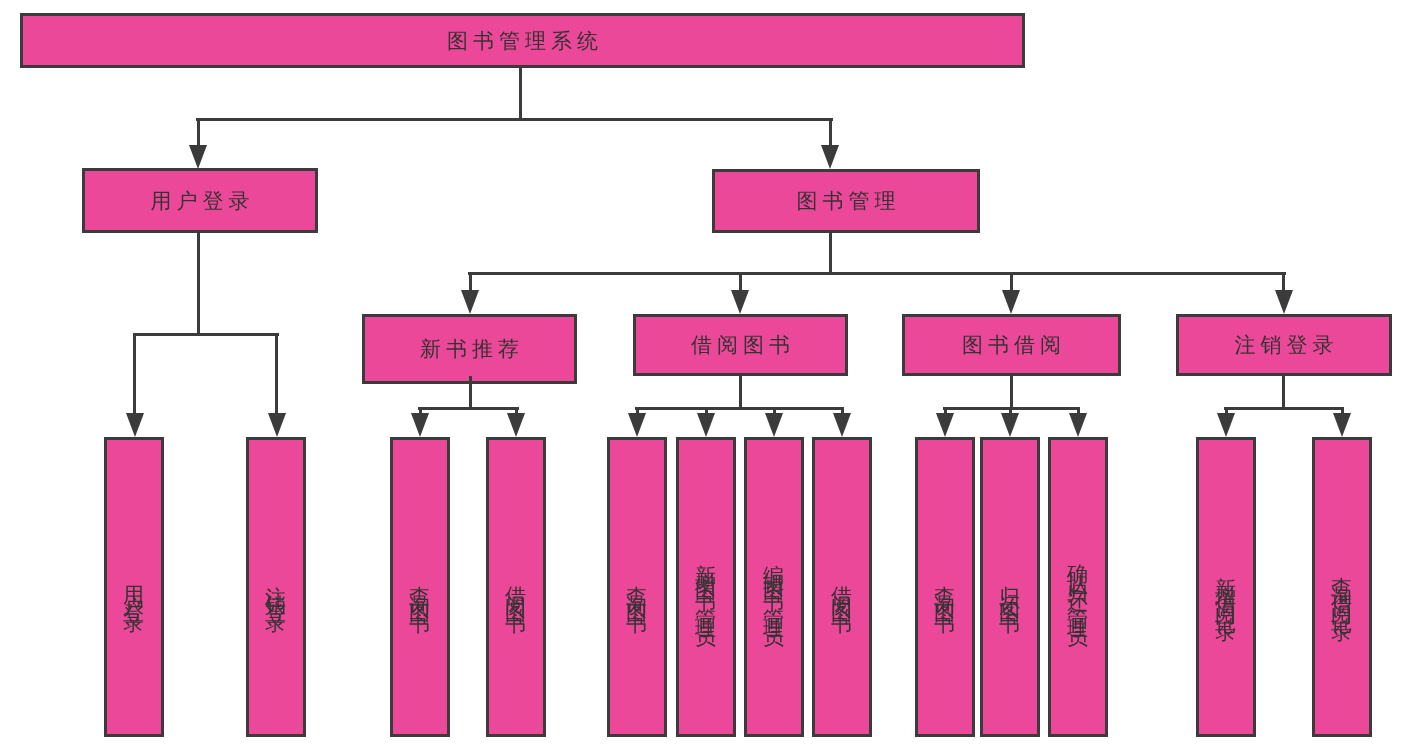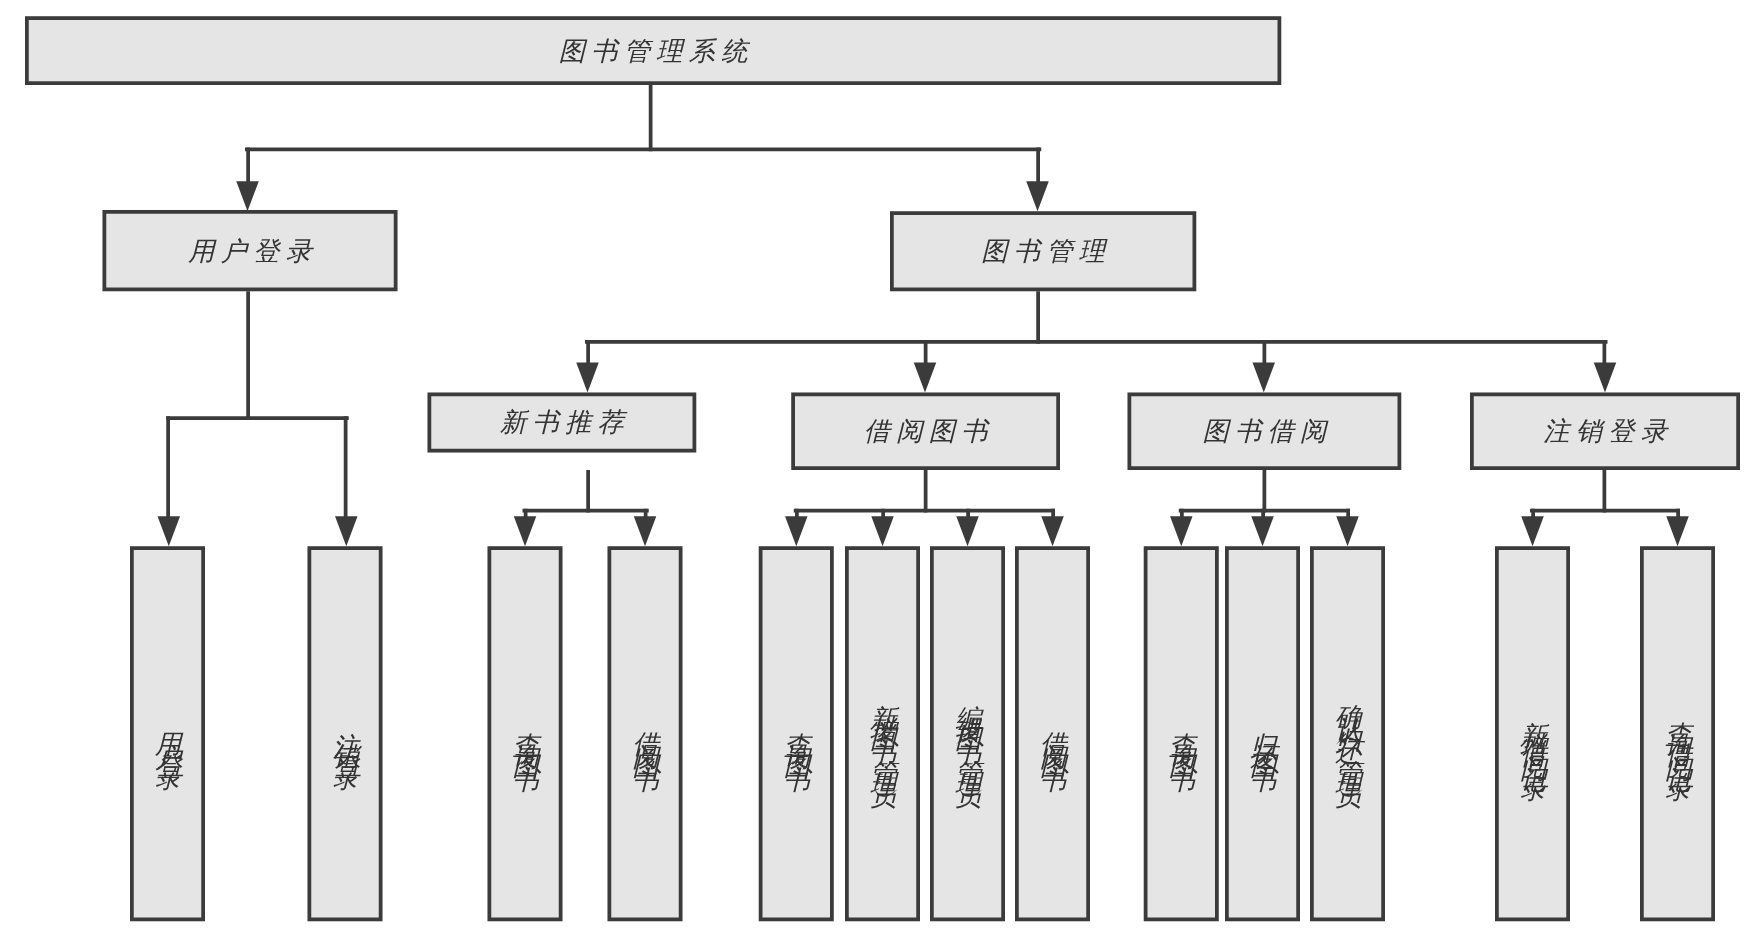--- a/index.html
+++ b/index.html
@@ -10,22 +10,22 @@
     --watermark:#a3a3a3;
   }
   html,body{margin:0;padding:0;background:#fff;}
   .stage{
     position:relative;width:1405px;height:747px;overflow:hidden;
     background:var(--background);
     font-family:"Liberation Sans","DejaVu Sans",sans-serif;
     color:var(--text);
   }
   .box{
-    position:absolute;background:#e5e5e5;border:3px solid var(--box-border);
-    box-sizing:border-box;display:flex;align-items:center;justify-content:center;font-style:italic;
+    position:absolute;background:#ec4899;border:3px solid var(--box-border);
+    box-sizing:border-box;display:flex;align-items:center;justify-content:center;
   }
   .hlabel{font-size:21px;letter-spacing:5px;text-indent:5px;white-space:nowrap;}
   .vlabel{
     writing-mode:vertical-rl;text-orientation:mixed;
     font-size:21px;letter-spacing:9px;line-height:1.1;white-space:nowrap;
   }
   .line{position:absolute;background:var(--line);}
   .arrow{
     position:absolute;width:0;height:0;
     border-left:9px solid transparent;border-right:9px solid transparent;
@@ -49,21 +49,21 @@
   <div class="line" style="left:519px;top:68px;width:3px;height:53px;"></div>
   <div class="line" style="left:196px;top:118px;width:637px;height:3px;"></div>
   <div class="line" style="left:197px;top:118px;width:3px;height:34px;"></div>
   <div class="arrow" style="left:189px;top:145px;"></div>
   <div class="line" style="left:829px;top:118px;width:3px;height:34px;"></div>
   <div class="arrow" style="left:821px;top:145px;"></div>
 
   <div class="box" style="left:82px;top:168px;width:236px;height:65px;">
     <span class="hlabel">用户登录</span>
   </div>
-  <div class="box" style="left:712px;top:169px;width:245px;height:64px;">
+  <div class="box" style="left:712px;top:169px;width:268px;height:64px;">
     <span class="hlabel">图书管理</span>
   </div>
 
   <div class="line" style="left:197px;top:233px;width:3px;height:103px;"></div>
   <div class="line" style="left:133px;top:333px;width:146px;height:3px;"></div>
   <div class="line" style="left:133px;top:333px;width:3px;height:92px;"></div>
   <div class="arrow" style="left:126px;top:413px;"></div>
   <div class="line" style="left:275px;top:333px;width:3px;height:92px;"></div>
   <div class="arrow" style="left:268px;top:413px;"></div>
 
@@ -71,21 +71,21 @@
   <div class="line" style="left:468px;top:272px;width:818px;height:3px;"></div>
   <div class="line" style="left:469px;top:272px;width:3px;height:28px;"></div>
   <div class="arrow" style="left:461px;top:290px;"></div>
   <div class="line" style="left:739px;top:272px;width:3px;height:28px;"></div>
   <div class="arrow" style="left:731px;top:290px;"></div>
   <div class="line" style="left:1010px;top:272px;width:3px;height:28px;"></div>
   <div class="arrow" style="left:1002px;top:290px;"></div>
   <div class="line" style="left:1282px;top:272px;width:3px;height:28px;"></div>
   <div class="arrow" style="left:1275px;top:290px;"></div>
 
-  <div class="box" style="left:342px;top:314px;width:215px;height:48px;justify-content:center;">
+  <div class="box" style="left:362px;top:314px;width:215px;height:70px;justify-content:center;">
     <span class="hlabel">新书推荐</span>
   </div>
   <div class="box" style="left:633px;top:314px;width:215px;height:62px;">
     <span class="hlabel">借阅图书</span>
   </div>
   <div class="box" style="left:902px;top:314px;width:219px;height:62px;">
     <span class="hlabel">图书借阅</span>
   </div>
   <div class="box" style="left:1176px;top:314px;width:216px;height:62px;">
     <span class="hlabel">注销登录</span>

